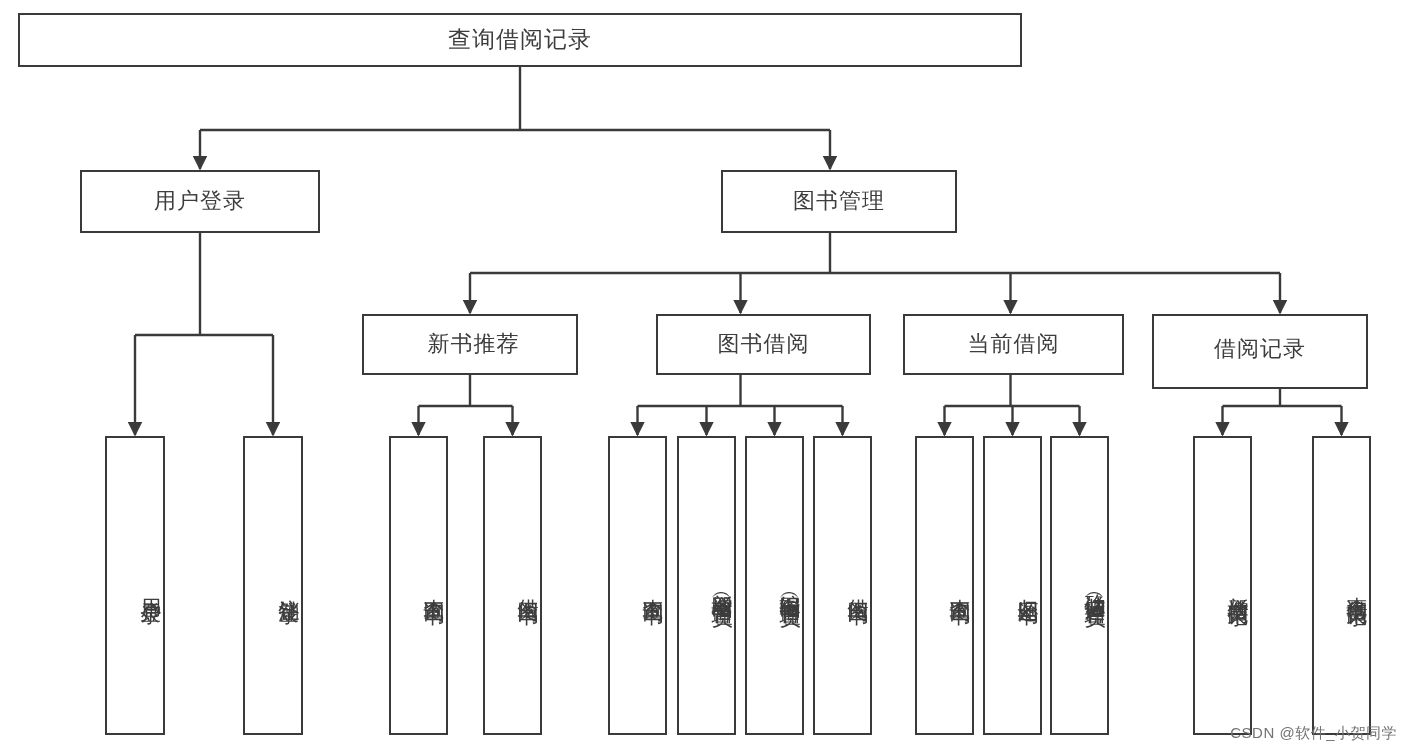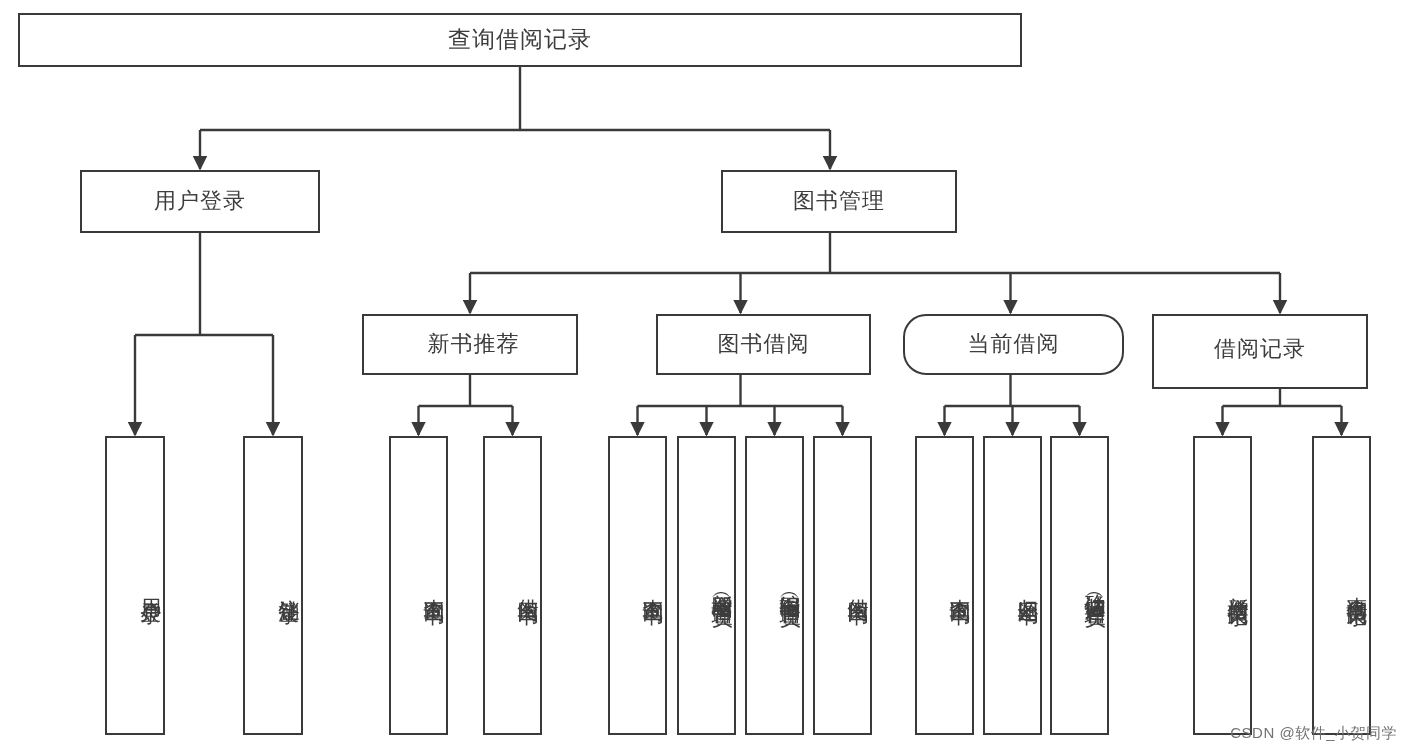--- a/index.html
+++ b/index.html
@@ -126,21 +126,21 @@
   <div class="node h" style="left: 712px; top: 170px; width: 236px; height: 63px; margin-left: 9px;">
     <span class="txt">图书管理</span>
   </div>
 
   <div class="node h" style="left: 362px; top: 314px; width: 216px; height: 61px; padding-left: 7px;">
     <span class="txt">新书推荐</span>
   </div>
   <div class="node h" style="left: 656px; top: 314px; width: 215px; height: 61px;">
     <span class="txt">图书借阅</span>
   </div>
-  <div class="node h" style="left: 903px; top: 314px; width: 221px; height: 61px; border-radius: 23px;">
+  <div class="node h" style="left: 903px; top: 314px; width: 221px; height: 61px;">
     <span class="txt">当前借阅</span>
   </div>
   <div class="node h" style="left: 1152px; top: 314px; width: 216px; height: 75px; font-family: Liberation Mono, monospace;">
     <span class="txt">借阅记录</span>
   </div>
 
   <div class="node v" style="left: 105px; top: 436px; width: 60px; height: 299px;">
     <span class="txt">用户登录</span>
   </div>
   <div class="node v" style="left: 243px; top: 436px; width: 60px; height: 299px;">

